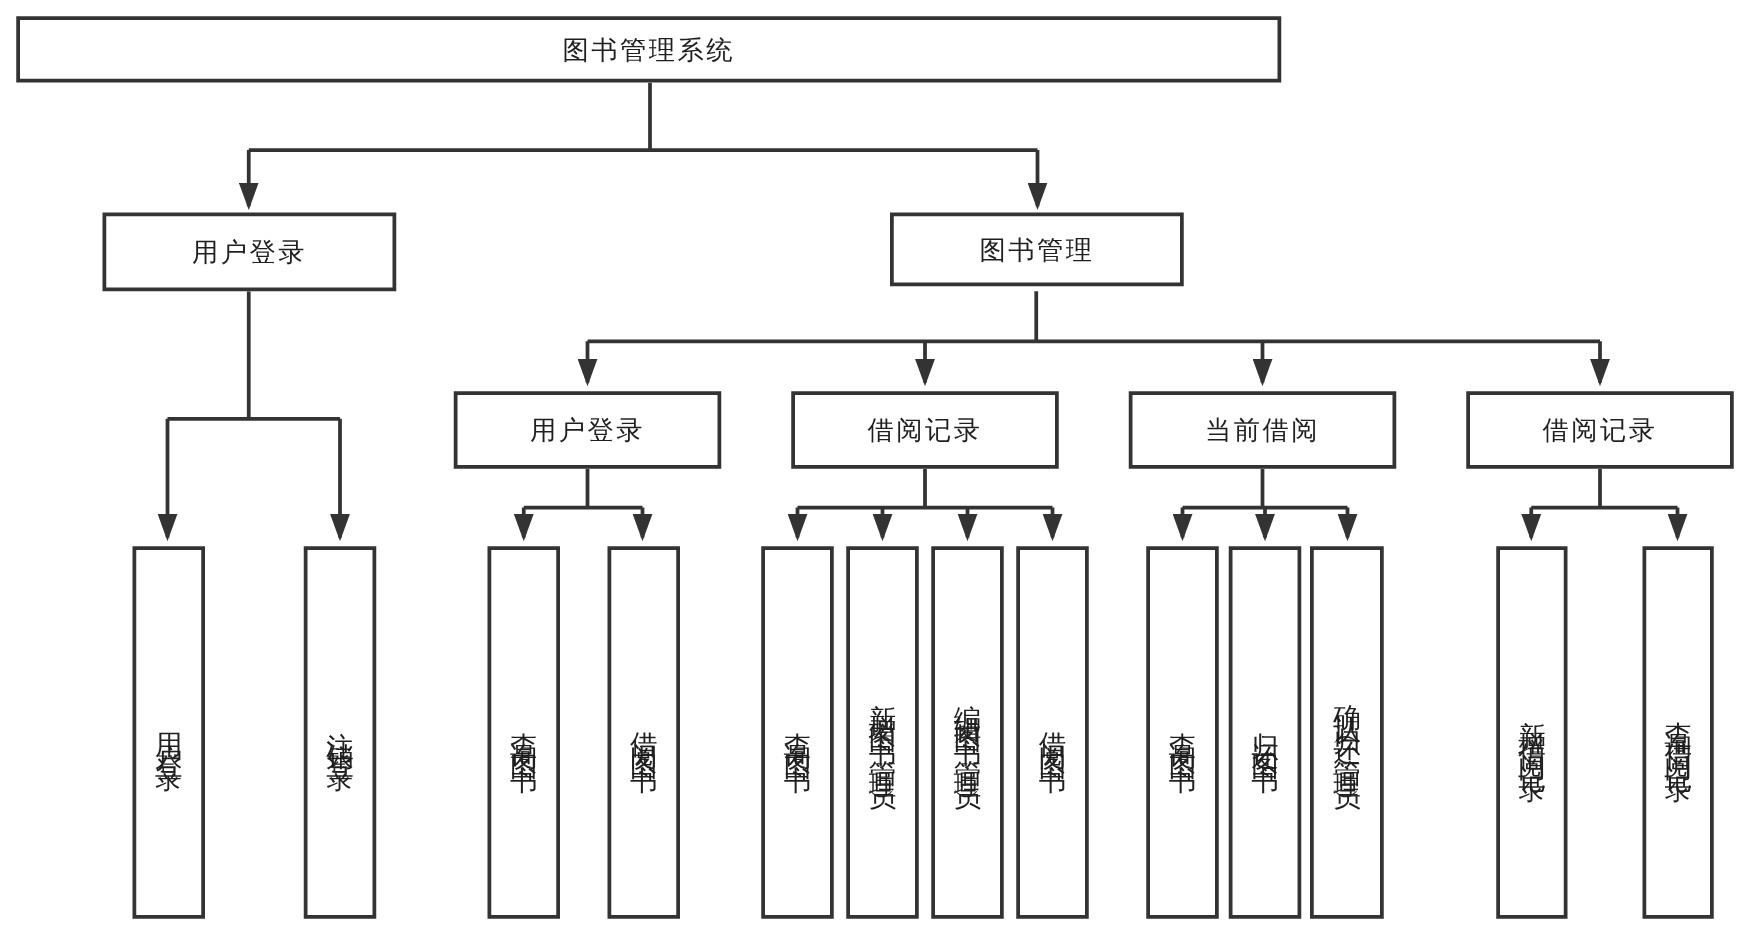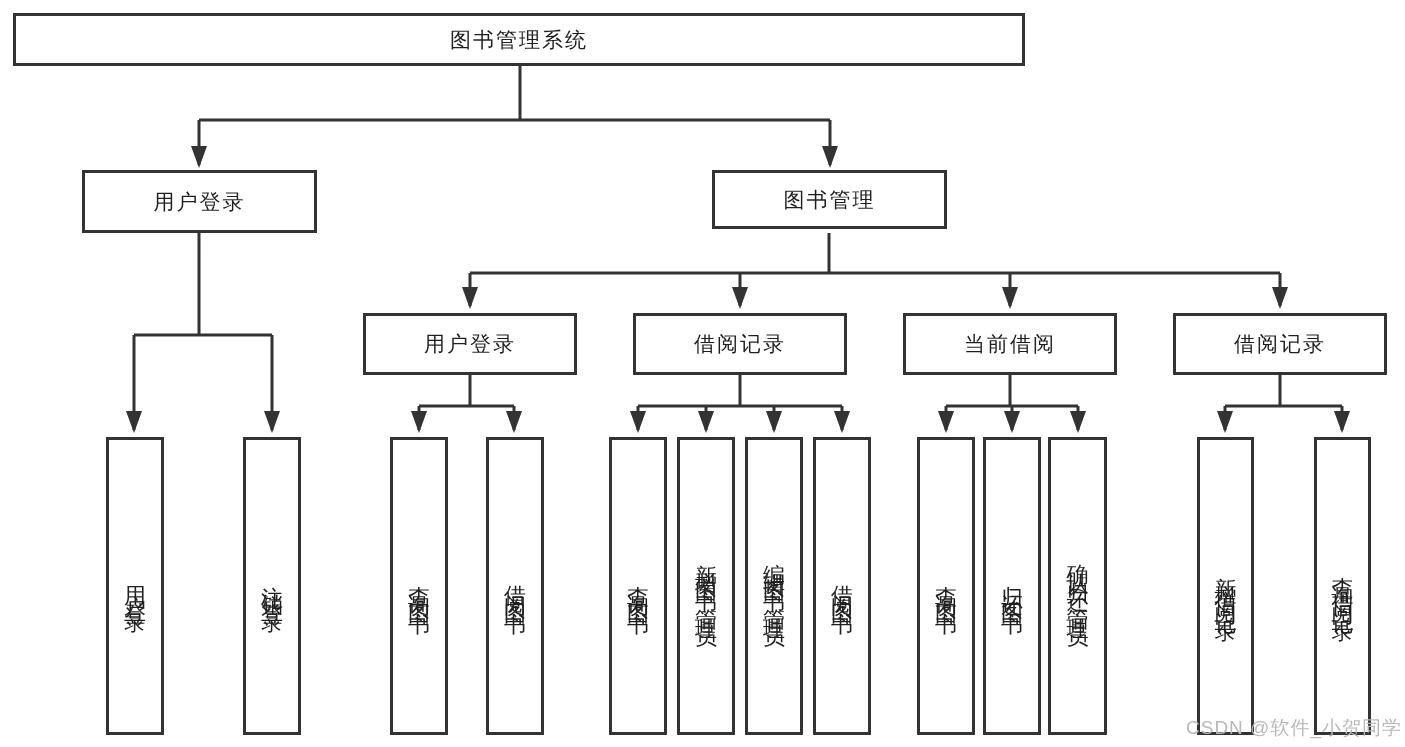--- a/index.html
+++ b/index.html
@@ -172,15 +172,14 @@
     <span class="vlabel">确认归还（管理员）</span>
   </div>
 
   <div class="node" style="left:1197px; top:437px; width:57px; height:298px;">
     <span class="vlabel">新增借阅记录</span>
   </div>
   <div class="node" style="left:1314px; top:437px; width:57px; height:298px;">
     <span class="vlabel">查询借阅记录</span>
   </div>
 
-  <div class="watermark">CSDN @软件_小贺同学</div>
 
 </div>
 
 </body></html>

